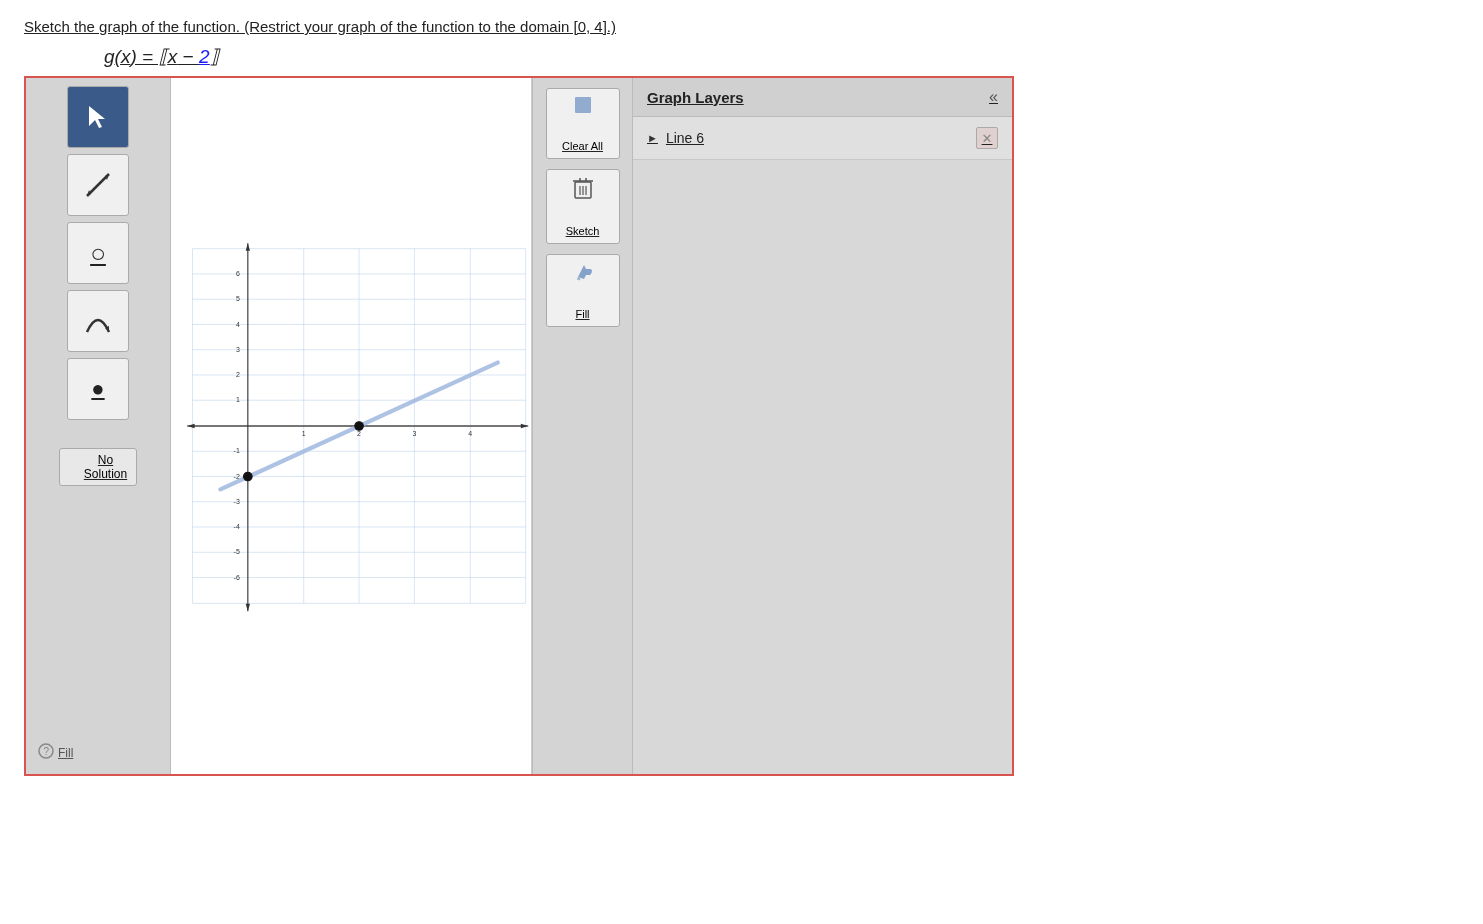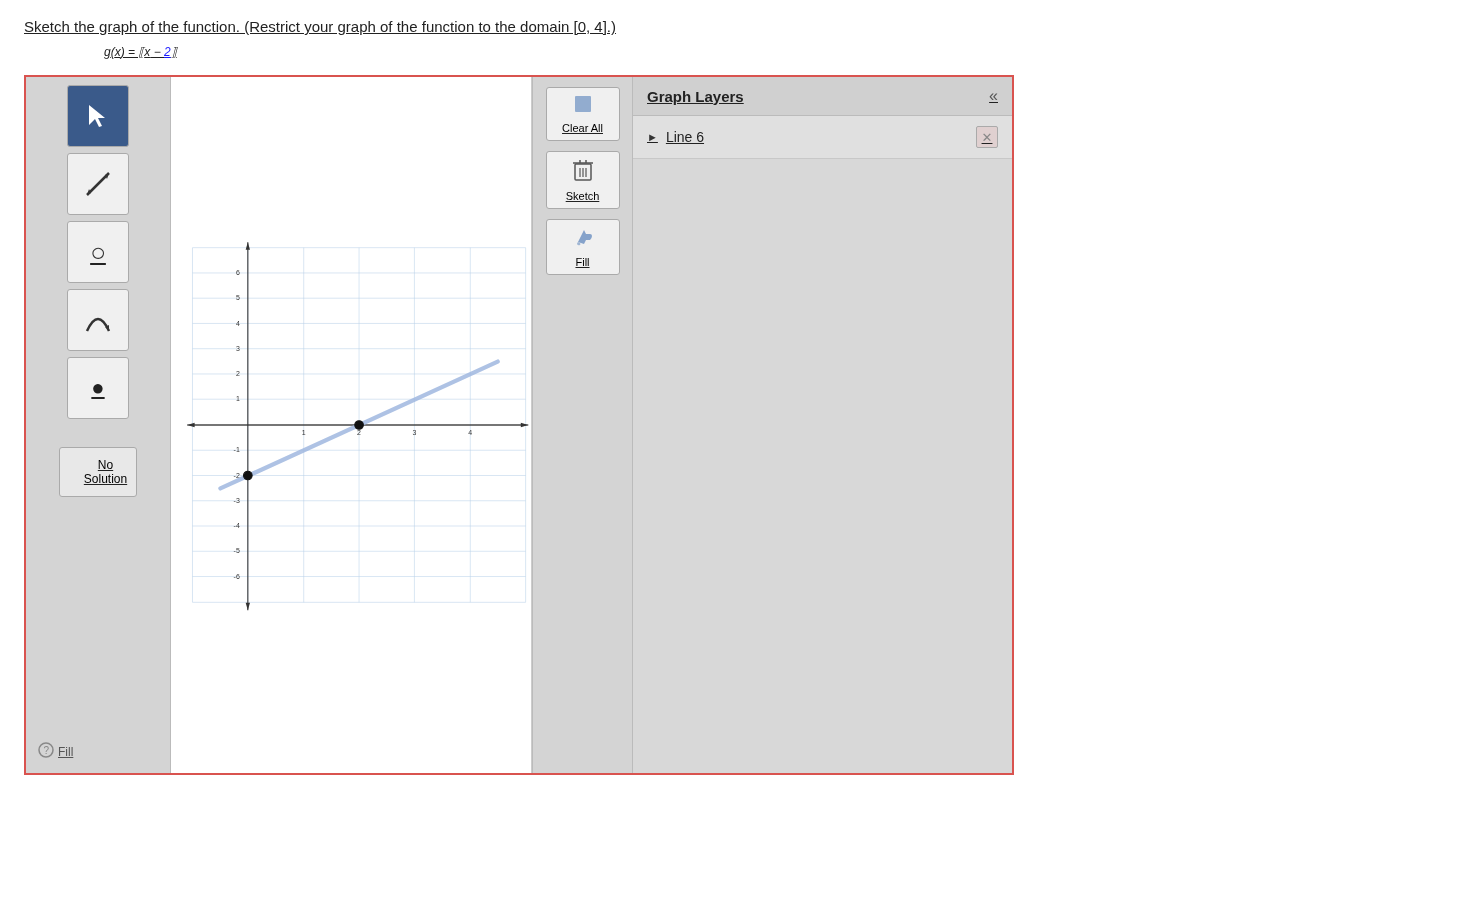--- a/index.html
+++ b/index.html
@@ -13,23 +13,23 @@
       padding: 18px 24px;
       max-width: 1483px;
       text-decoration: underline;
     }
     .problem-text {
       font-size: 15px;
       margin-bottom: 10px;
     }
     .function-display {
       font-style: italic;
-      font-size: 12px;
+      font-size: 19px;
       margin-left: 80px;
-      margin-bottom: 16px;
+      margin-bottom: 8px;
       display: flex;
       align-items: center;
       gap: 6px;
     }
     .underline-2 {
       text-decoration: underline;
       color: #1a1aff;
     }
     .graph-outer {
       border: 2px solid #d9534f;
@@ -62,21 +62,21 @@
       justify-content: center;
       border-radius: 3px;
       font-size: 22px;
     }
     .tool-btn.active {
       background: #3a5a8a;
       color: white;
     }
     .tool-btn.no-solution {
       width: 78px;
-      height: 50px;
+      height: 38px;
       font-size: 12px;
       text-align: center;
       line-height: 1.2;
       background: #e8e8e8;
       border: 1px solid #aaa;
       cursor: pointer;
       padding-left: 15px;
     }
     
     .graph-area {
@@ -110,21 +110,21 @@
       background: #f0f0f0;
       border: 1px solid #aaa;
       cursor: pointer;
       display: flex;
       flex-direction: column;
       align-items: center;
       justify-content: center;
       padding: 6px 4px;
       border-radius: 3px;
       font-size: 11px;
-      gap: 3px;
+      gap: 20px;
     }
     .graph-tool-btn .icon {
       font-size: 18px;
     }
     .graph-layers-panel {
       flex: 1;
       background: #d8d8d8;
       border-left: 1px solid #bbb;
       display: flex;
       flex-direction: column;

